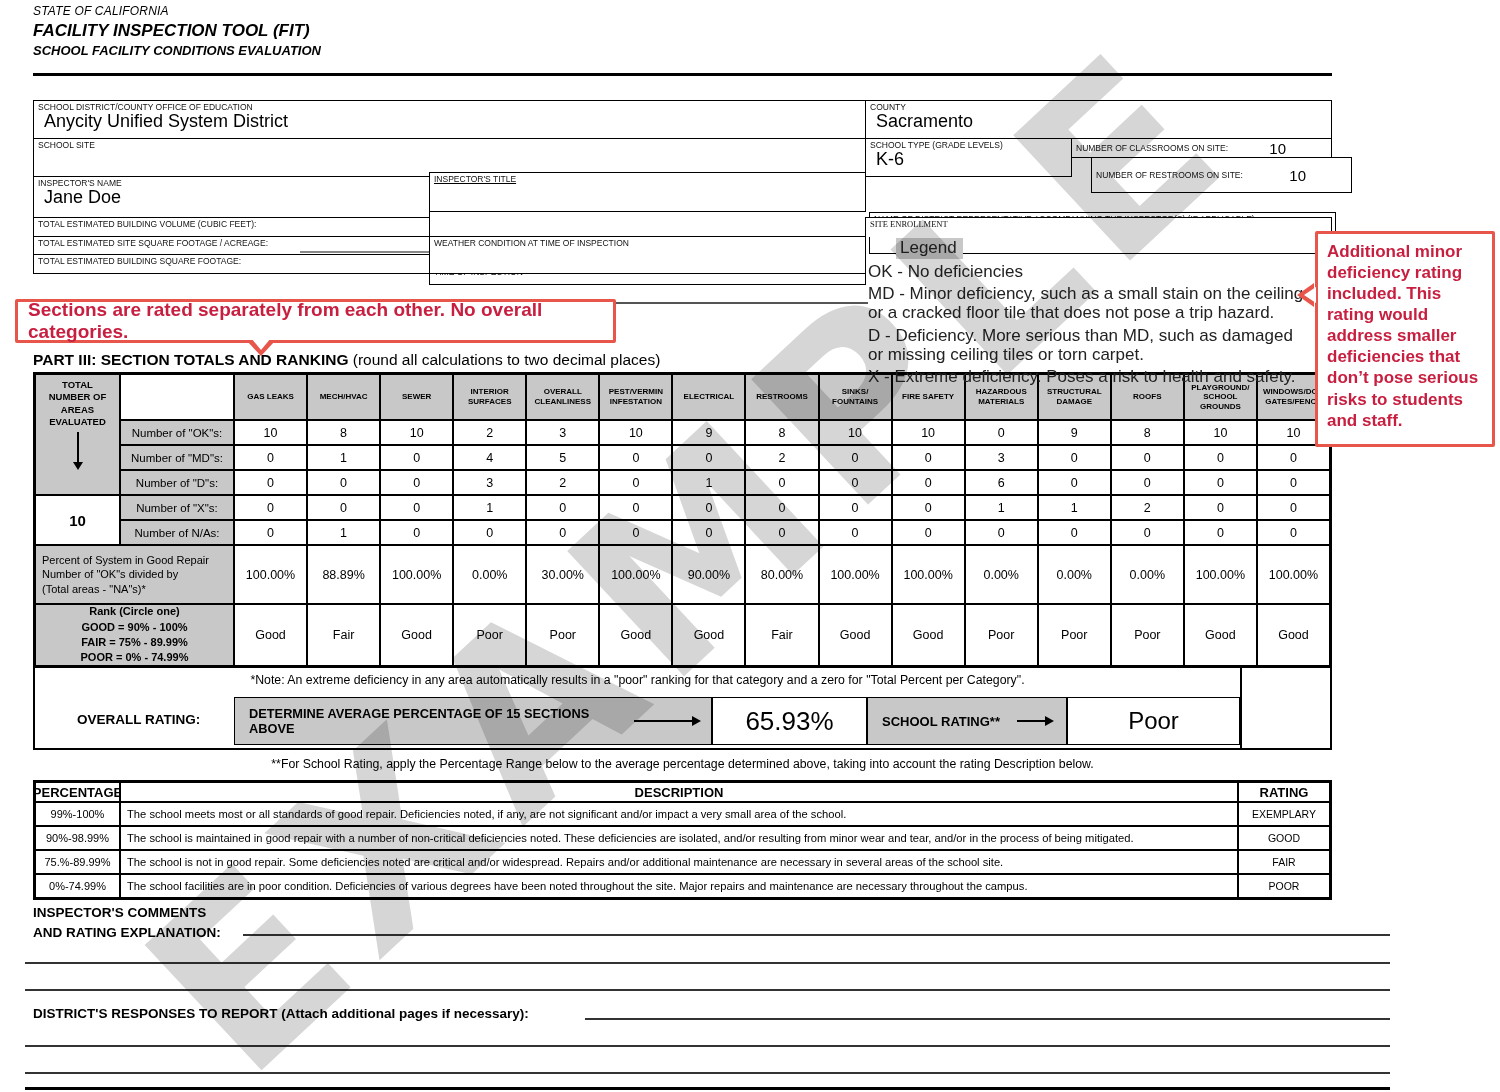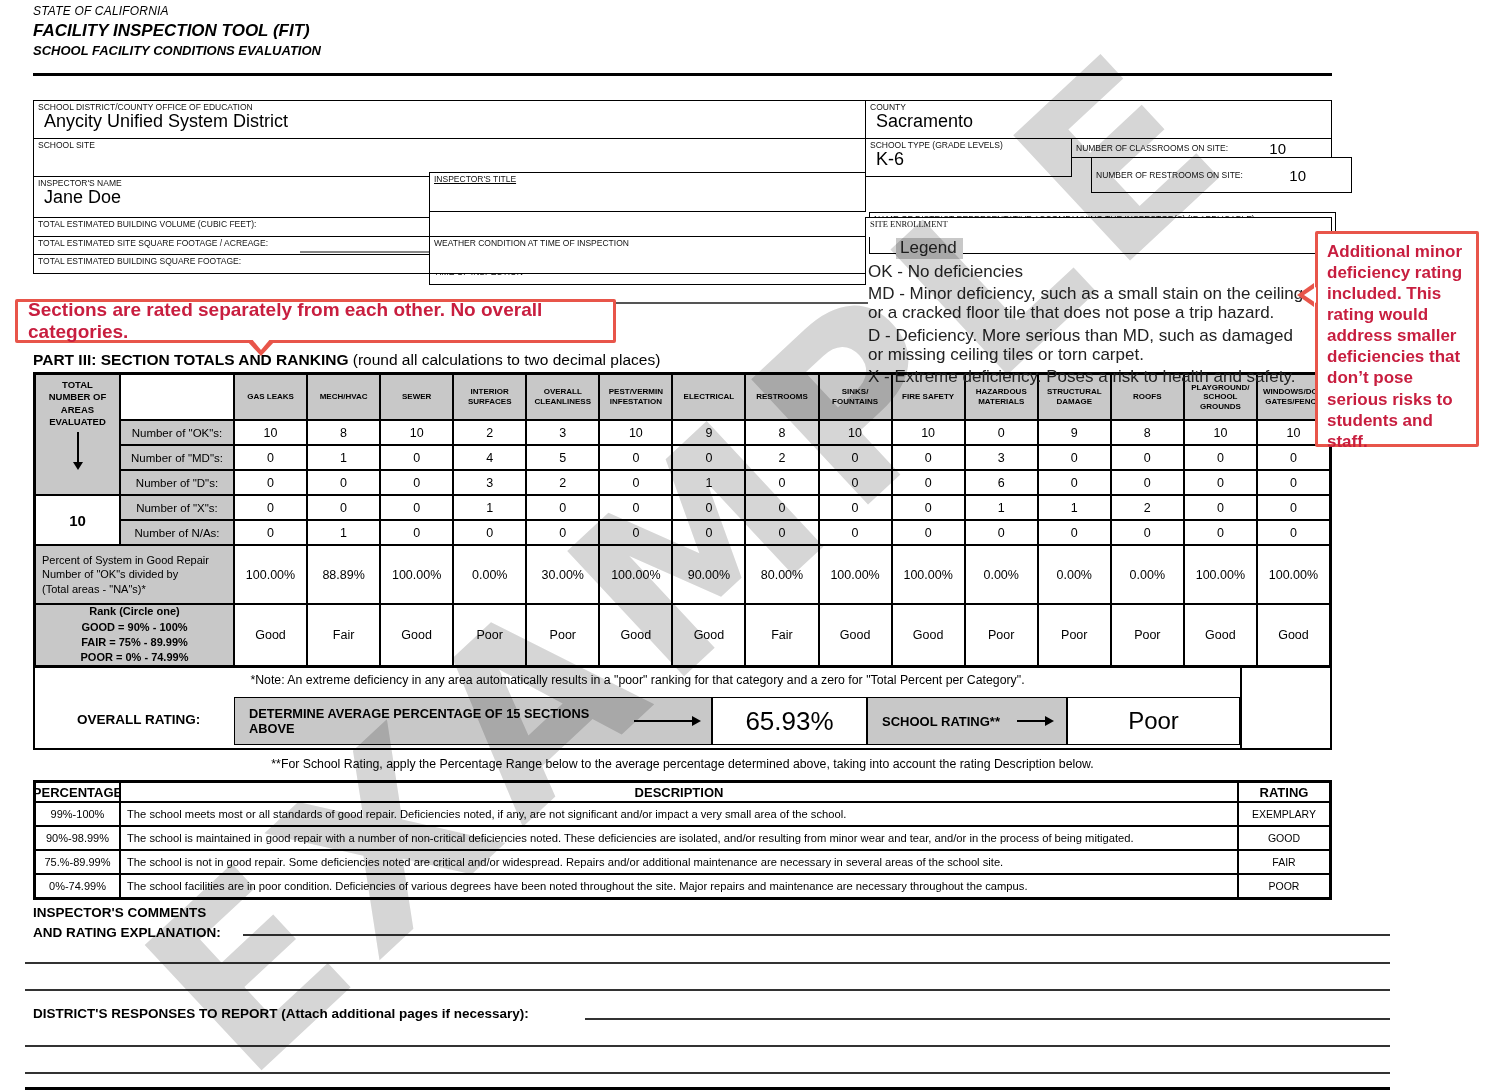--- a/index.html
+++ b/index.html
@@ -37,21 +37,21 @@
   
   .legend{position:absolute;left:868px;top:238px;width:442px;z-index:3;}
   .legend-title{display:inline-block;background:var(--header-gray);font-size:17px;padding:0 6px 1px 4px;color:#222;margin-left:28px;}
   .legend-item{font-size:17px;line-height:1.13;margin-top:3px;color:#222;}
 
   
   .callout{position:absolute;background:#fff;border:3px solid var(--callout-border);
            color:var(--accent-red);font-weight:bold;z-index:20;box-sizing:border-box;border-radius:2px;}
   .co-left{left:15px;top:299px;width:601px;height:44px;display:flex;align-items:center;
            padding:0 10px;font-size:19px;}
-  .co-right{left:1315px;top:231px;width:164px;height:216px;padding:7px 9px;font-size:17px;line-height:1.24;}
+  .co-right{left:1315px;top:231px;width:180px;height:216px;padding:7px 9px;font-size:17px;line-height:1.24;}
   .notch-red{position:absolute;left:247px;top:341px;width:0;height:0;z-index:21;
              border-left:14px solid transparent;border-right:14px solid transparent;
              border-top:15px solid var(--callout-border);}
   .notch-white{position:absolute;left:251px;top:338px;width:0;height:0;z-index:22;
              border-left:10px solid transparent;border-right:10px solid transparent;
              border-top:12px solid #fff;}
   .chev-red{position:absolute;left:1297px;top:283px;width:0;height:0;z-index:21;
              border-top:12px solid transparent;border-bottom:12px solid transparent;
              border-right:17px solid var(--callout-border);}
   .chev-white{position:absolute;left:1304px;top:287px;width:0;height:0;z-index:22;

